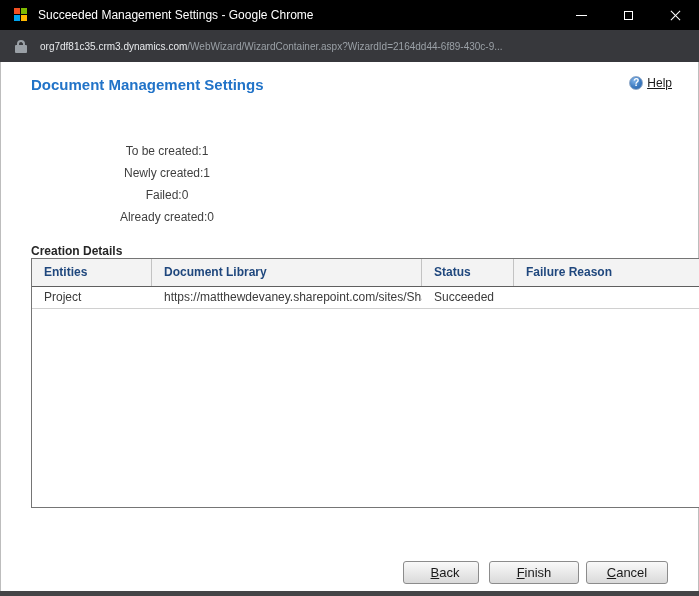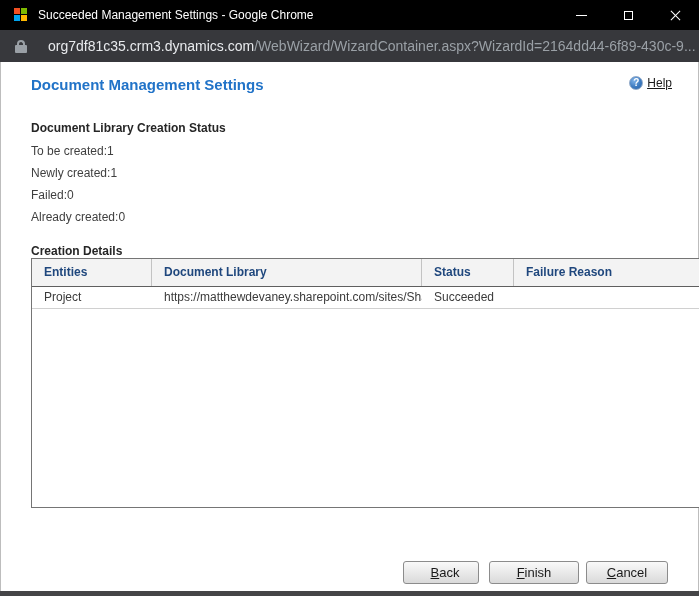--- a/index.html
+++ b/index.html
@@ -54,21 +54,21 @@
   .lock-icon { position: relative; width: 12px; height: 13px; margin-left: 15px; flex: 0 0 auto; }
   .lock-icon .shackle {
     position: absolute; left: 2px; top: 0; width: 8px; height: 7px;
     border: 2px solid #9AA0A6; border-bottom: none;
     border-radius: 4px 4px 0 0;
   }
   .lock-icon .body {
     position: absolute; left: 0; top: 5px; width: 12px; height: 8px;
     background: #9AA0A6; border-radius: 1px;
   }
-  .url-text { margin-left: 21px; font-size: 14px; white-space: nowrap; overflow: hidden; }
+  .url-text { margin-left: 13px; font-size: 10px; white-space: nowrap; overflow: hidden; }
   .url-domain { color: #E8EAED; }
   .url-path   { color: #9AA0A6; }
 
   
   .content {
     position: absolute; left: 0; top: 62px; width: 699px; height: 529px;
     background: #ffffff; border-left: 1px solid #BDBDBD; border-right: 1px solid #BDBDBD;
   }
   .page-title {
     position: absolute; left: 30px; top: 14px;
@@ -90,21 +90,21 @@
 
   .section-heading {
     position: absolute; left: 30px;
     font-size: 12px; font-weight: bold; color: #262626;
   }
   .status-heading  { top: 59px; }
   .details-heading { top: 182px; }
 
   .status-list { position: absolute; left: 30px; top: 78px; width: 272px; }
   .status-row {
-    display: flex; justify-content: flex-start;
+    display: flex; justify-content: center;
     height: 22px; align-items: center;
   }
   .status-label, .status-value { font-size: 12px; color: #3F3F3F; }
 
   
   .details-table {
     position: absolute; left: 30px; top: 196px; width: 691px; height: 250px;
     border: 1px solid #757575; background: #ffffff;
   }
   .t-header { display: flex; height: 28px; background: #F3F3F3; border-bottom: 1px solid #5F5F5F; }
@@ -179,21 +179,20 @@
 
   <div class="content">
 
     <div class="page-title">Document Management Settings</div>
 
     <div class="help-link">
       <span class="help-icon">?</span>
       <span class="help-text"><span class="underline">H</span><span>elp</span></span>
     </div>
 
-    <div class="section-heading status-heading">Document Library Creation Status</div>
 
     <div class="status-list">
       <div class="status-row">
         <span class="status-label">To be created:</span>
         <span class="status-value">1</span>
       </div>
       <div class="status-row">
         <span class="status-label">Newly created:</span>
         <span class="status-value">1</span>
       </div>

